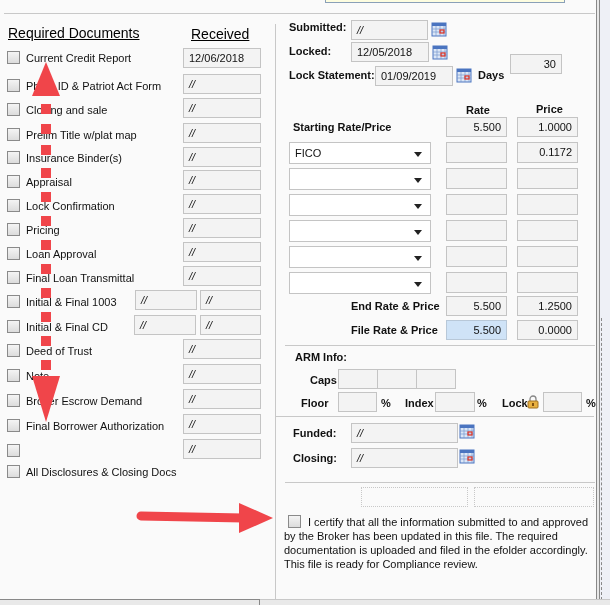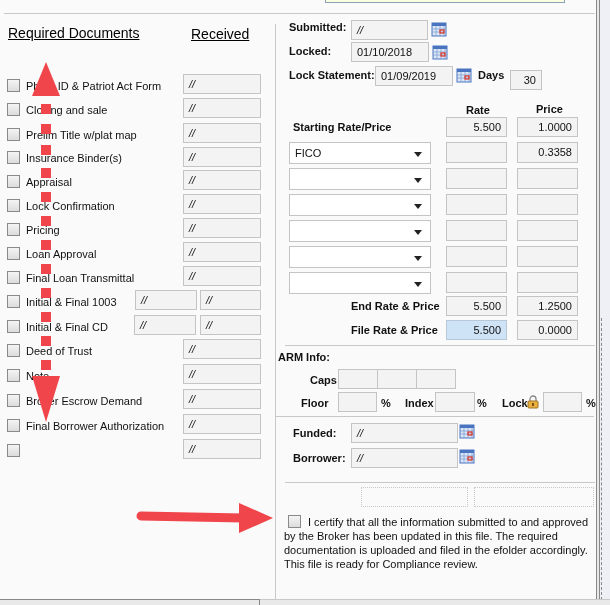--- a/index.html
+++ b/index.html
@@ -54,20 +54,25 @@
 
 <div class="top-strip"></div>
 <div class="top-yellow"></div>
 <div class="top-line"></div>
 <div class="top-line-r"></div>
 
 <div class="left">
   <div class="hdr-docs">Required Documents</div>
   <div class="hdr-recv">Received</div>
 
+  <div class="doc-row" style="top:24px">
+    <div class="cb" style="top:3px"></div>
+    <div class="doc-label" style="top:4px">Current Credit Report</div>
+    <div class="date-box" style="left:183px;top:0;width:78px">12/06/2018</div>
+  </div>
   <div class="doc-row" style="top:50px">
     <div class="cb" style="top:5px"></div>
     <div class="doc-label" style="top:6px">Photo ID &amp; Patriot Act Form</div>
     <div class="date-box slash" style="left:183px;top:0;width:78px">//</div>
   </div>
   <div class="doc-row" style="top:74px">
     <div class="cb" style="top:5px"></div>
     <div class="doc-label" style="top:6px">Closing and sale</div>
     <div class="date-box slash" style="left:183px;top:0;width:78px">//</div>
   </div>
@@ -134,65 +139,69 @@
     <div class="date-box slash" style="left:183px;top:0;width:78px">//</div>
   </div>
   <div class="doc-row" style="top:390px">
     <div class="cb" style="top:5px"></div>
     <div class="doc-label" style="top:6px">Final Borrower Authorization</div>
     <div class="date-box slash" style="left:183px;top:0;width:78px">//</div>
   </div>
   <div class="doc-row" style="top:415px">
     <div class="cb" style="top:5px"></div>
     <div class="date-box slash" style="left:183px;top:0;width:78px">//</div>
+  </div>
+  <div class="doc-row" style="top:440px">
+    <div class="cb" style="top:1px"></div>
+    <div class="doc-label" style="top:2px">All Disclosures &amp; Closing Docs</div>
   </div>
 </div>
 
 <div class="vsep"></div>
 
 <div class="right">
   <div class="lbl" style="left:13px;top:7px">Submitted:</div>
   <div class="field" style="left:75px;top:6px;width:77px;font-style:italic">//</div>
   <svg class="cal" style="left:155px;top:7px" viewBox="0 0 16 16">
       <rect x="1" y="2" width="14" height="13" fill="#dbe6f6" stroke="#4a74c0"></rect>
       <rect x="1" y="2" width="14" height="3" fill="#4a74c0"></rect>
       <path d="M1 8h14M1 11h14M5 5v10M9 5v10M13 5v10" stroke="#7a98cf" stroke-width="0.7"></path>
       <rect x="9" y="9" width="4" height="3" fill="none" stroke="#e03020" stroke-width="1.2"></rect>
     </svg>
 
   <div class="lbl" style="left:13px;top:31px">Locked:</div>
-  <div class="field" style="left:75px;top:28px;width:78px">01/10/2018</div>
+  <div class="field" style="left:75px;top:28px;width:78px">12/05/2018</div>
   <svg class="cal" style="left:156px;top:30px" viewBox="0 0 16 16">
       <rect x="1" y="2" width="14" height="13" fill="#dbe6f6" stroke="#4a74c0"></rect>
       <rect x="1" y="2" width="14" height="3" fill="#4a74c0"></rect>
       <path d="M1 8h14M1 11h14M5 5v10M9 5v10M13 5v10" stroke="#7a98cf" stroke-width="0.7"></path>
       <rect x="9" y="9" width="4" height="3" fill="none" stroke="#e03020" stroke-width="1.2"></rect>
     </svg>
 
   <div class="lbl" style="left:13px;top:55px">Lock Statement:</div>
   <div class="field" style="left:99px;top:52px;width:78px">01/09/2019</div>
   <svg class="cal" style="left:180px;top:53px" viewBox="0 0 16 16">
       <rect x="1" y="2" width="14" height="13" fill="#dbe6f6" stroke="#4a74c0"></rect>
       <rect x="1" y="2" width="14" height="3" fill="#4a74c0"></rect>
       <path d="M1 8h14M1 11h14M5 5v10M9 5v10M13 5v10" stroke="#7a98cf" stroke-width="0.7"></path>
       <rect x="9" y="9" width="4" height="3" fill="none" stroke="#e03020" stroke-width="1.2"></rect>
     </svg>
   <div class="lbl" style="left:202px;top:55px">Days</div>
-  <div class="field r" style="left:234px;top:56px;width:32px">30</div>
+  <div class="field r" style="left:234px;top:40px;width:52px">30</div>
 
   <div class="lbl" style="left:190px;top:90px">Rate</div>
   <div class="lbl" style="left:260px;top:89px">Price</div>
 
   <div class="lbl" style="left:17px;top:107px">Starting Rate/Price</div>
   <div class="field r" style="left:170px;top:103px;width:61px">5.500</div>
   <div class="field r" style="left:241px;top:103px;width:61px">1.0000</div>
 
   <div class="dd" style="top:128px"><span>FICO</span><span class="dd-arrow"></span></div>
   <div class="field r" style="left:170px;top:128px;width:61px;height:21px"></div>
-  <div class="field r" style="left:241px;top:128px;width:61px;height:21px">0.3358</div>
+  <div class="field r" style="left:241px;top:128px;width:61px;height:21px">0.1172</div>
 
   <div class="dd" style="top:154px"><span></span><span class="dd-arrow"></span></div>
   <div class="field r" style="left:170px;top:154px;width:61px;height:21px"></div>
   <div class="field r" style="left:241px;top:154px;width:61px;height:21px"></div>
 
   <div class="dd" style="top:180px"><span></span><span class="dd-arrow"></span></div>
   <div class="field r" style="left:170px;top:180px;width:61px;height:21px"></div>
   <div class="field r" style="left:241px;top:180px;width:61px;height:21px"></div>
 
   <div class="dd" style="top:206px"><span></span><span class="dd-arrow"></span></div>
@@ -210,21 +219,21 @@
   <div class="lbl" style="left:75px;top:286px;width:76px;text-align:right">End Rate &amp; Price</div>
   <div class="field r" style="left:170px;top:282px;width:61px">5.500</div>
   <div class="field r" style="left:241px;top:282px;width:61px">1.2500</div>
 
   <div class="lbl" style="left:75px;top:310px;width:80px;text-align:right">File Rate &amp; Price</div>
   <div class="field r blue" style="left:170px;top:306px;width:61px">5.500</div>
   <div class="field r" style="left:241px;top:306px;width:61px">0.0000</div>
 
   <div class="hsep" style="left:9px;top:331px;width:310px"></div>
 
-  <div class="lbl" style="left:2px;top:337px">ARM Info:</div>
+  <div class="lbl" style="left:19px;top:337px">ARM Info:</div>
   <div class="lbl" style="left:34px;top:360px">Caps</div>
   <div class="cap-box" style="left:62px;top:355px;width:40px"></div>
   <div class="cap-box" style="left:101px;top:355px;width:40px"></div>
   <div class="cap-box" style="left:140px;top:355px;width:40px"></div>
 
   <div class="lbl" style="left:25px;top:383px">Floor</div>
   <div class="cap-box" style="left:62px;top:378px;width:39px"></div>
   <div class="lbl" style="left:105px;top:383px">%</div>
   <div class="lbl" style="left:129px;top:383px">Index</div>
   <div class="cap-box" style="left:159px;top:378px;width:40px"></div>
@@ -242,21 +251,21 @@
 
   <div class="lbl" style="left:17px;top:413px">Funded:</div>
   <div class="field" style="left:75px;top:409px;width:107px;font-style:italic">//</div>
   <svg class="cal" style="left:183px;top:409px" viewBox="0 0 16 16">
       <rect x="1" y="2" width="14" height="13" fill="#dbe6f6" stroke="#4a74c0"></rect>
       <rect x="1" y="2" width="14" height="3" fill="#4a74c0"></rect>
       <path d="M1 8h14M1 11h14M5 5v10M9 5v10M13 5v10" stroke="#7a98cf" stroke-width="0.7"></path>
       <rect x="9" y="9" width="4" height="3" fill="none" stroke="#e03020" stroke-width="1.2"></rect>
     </svg>
 
-  <div class="lbl" style="left:17px;top:438px">Borrower:</div>
+  <div class="lbl" style="left:17px;top:438px">Closing:</div>
   <div class="field" style="left:75px;top:434px;width:107px;font-style:italic">//</div>
   <svg class="cal" style="left:183px;top:434px" viewBox="0 0 16 16">
       <rect x="1" y="2" width="14" height="13" fill="#dbe6f6" stroke="#4a74c0"></rect>
       <rect x="1" y="2" width="14" height="3" fill="#4a74c0"></rect>
       <path d="M1 8h14M1 11h14M5 5v10M9 5v10M13 5v10" stroke="#7a98cf" stroke-width="0.7"></path>
       <rect x="9" y="9" width="4" height="3" fill="none" stroke="#e03020" stroke-width="1.2"></rect>
     </svg>
 
   <div class="hsep" style="left:9px;top:468px;width:310px"></div>
 

